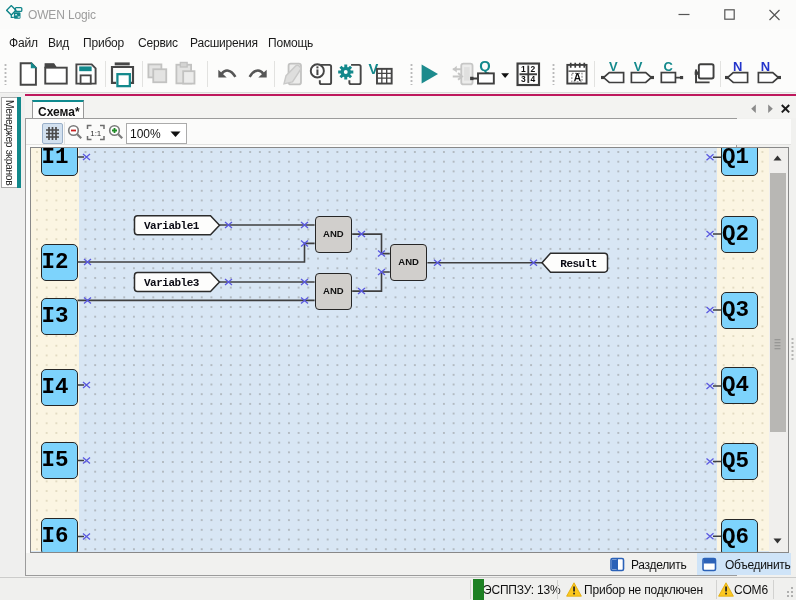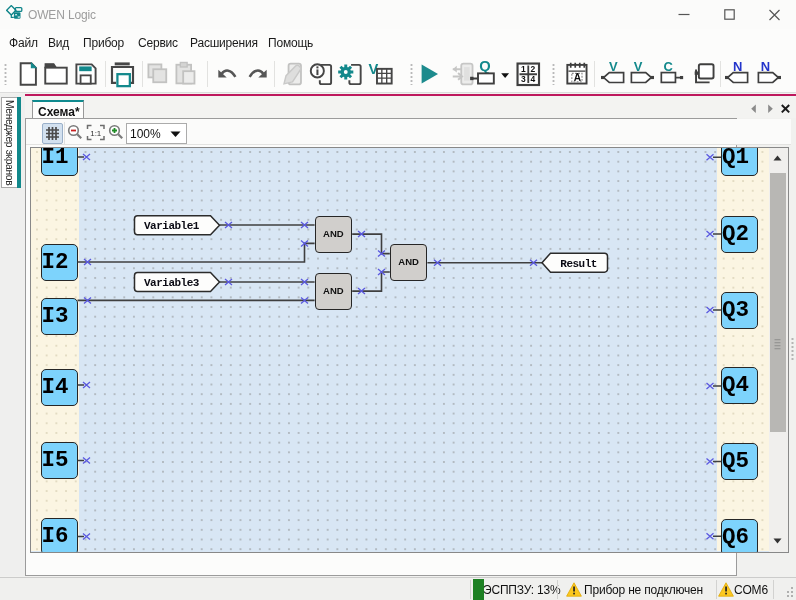--- a/index.html
+++ b/index.html
@@ -352,20 +352,34 @@
       <path d="M4.5 12.5 l4 -5 l4 5 z" fill="#333"></path>
       <path d="M4.5 390.5 l4 5 l4 -5 z" fill="#333"></path>
       <g fill="#979795">
           <rect x="5.5" y="191" width="6" height="1.3"></rect>
           <rect x="5.5" y="194" width="6" height="1.3"></rect>
           <rect x="5.5" y="197" width="6" height="1.3"></rect>
           <rect x="5.5" y="200" width="6" height="1.3"></rect>
         </g>
     </svg>
   </div>
+  <div id="splitrow">
+    <svg class="abs" style="left:584px;top:4px" width="15" height="15" viewBox="0 0 15 15">
+      <rect x="1" y="1.5" width="12.5" height="12" rx="1.5" fill="#fff" stroke="#2b62b8" stroke-width="1.6"></rect>
+      <path d="M2 2.5 h5 v10 h-5 z" fill="#2b62b8"></path>
+      <path d="M7.3 2 v11" stroke="#2b62b8" stroke-width="1.4"></path>
+    </svg>
+    <span class="abs" style="left:605px;top:5px">Разделить</span>
+    <div id="unitebtn"></div>
+    <svg class="abs" style="left:676px;top:4px" width="15" height="15" viewBox="0 0 15 15">
+      <rect x="1" y="1.5" width="12.5" height="12" rx="1.5" fill="#fff" stroke="#2b62b8" stroke-width="1.6"></rect>
+      <path d="M1.5 2 h11.5 v4.5 h-11.5 z" fill="#2b62b8"></path>
+    </svg>
+    <span class="abs" style="left:699px;top:5px">Объединить</span>
+  </div>
 </div>
 
 <div id="statusbar">
   <div id="greenbar"></div>
   <span class="abs" style="left:483px;top:5px">ЭСППЗУ: 13%</span>
   <span class="abs" style="left:584px;top:5px">Прибор не подключен</span>
   <span class="abs" style="left:734px;top:5px">COM6</span>
   <div class="ssep" style="left:470px"></div>
   <div class="ssep" style="left:557px"></div>
   <div class="ssep" style="left:716px"></div>

